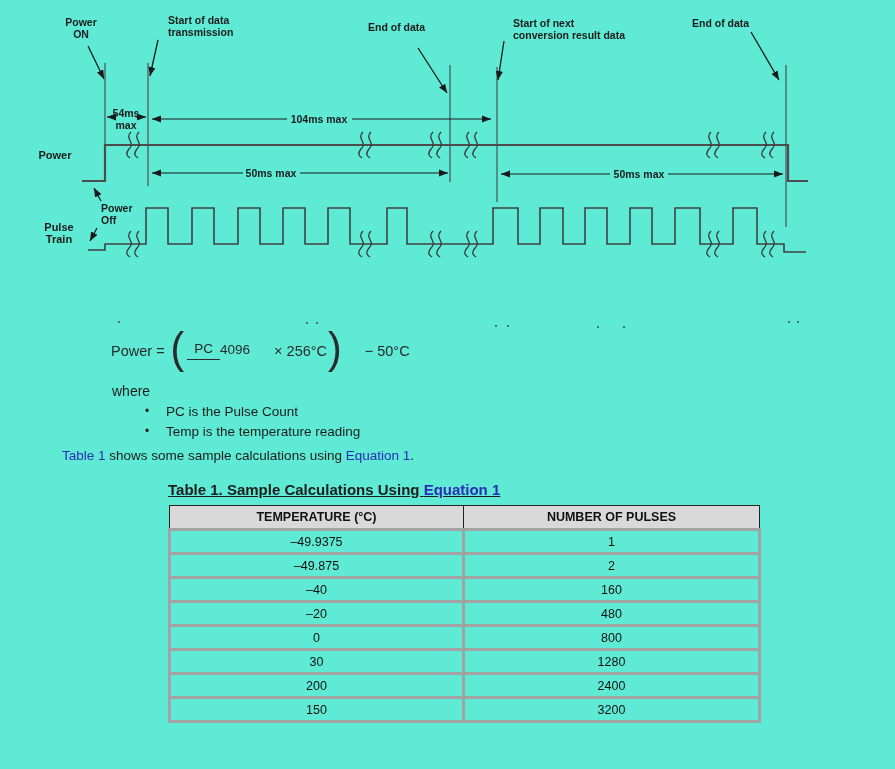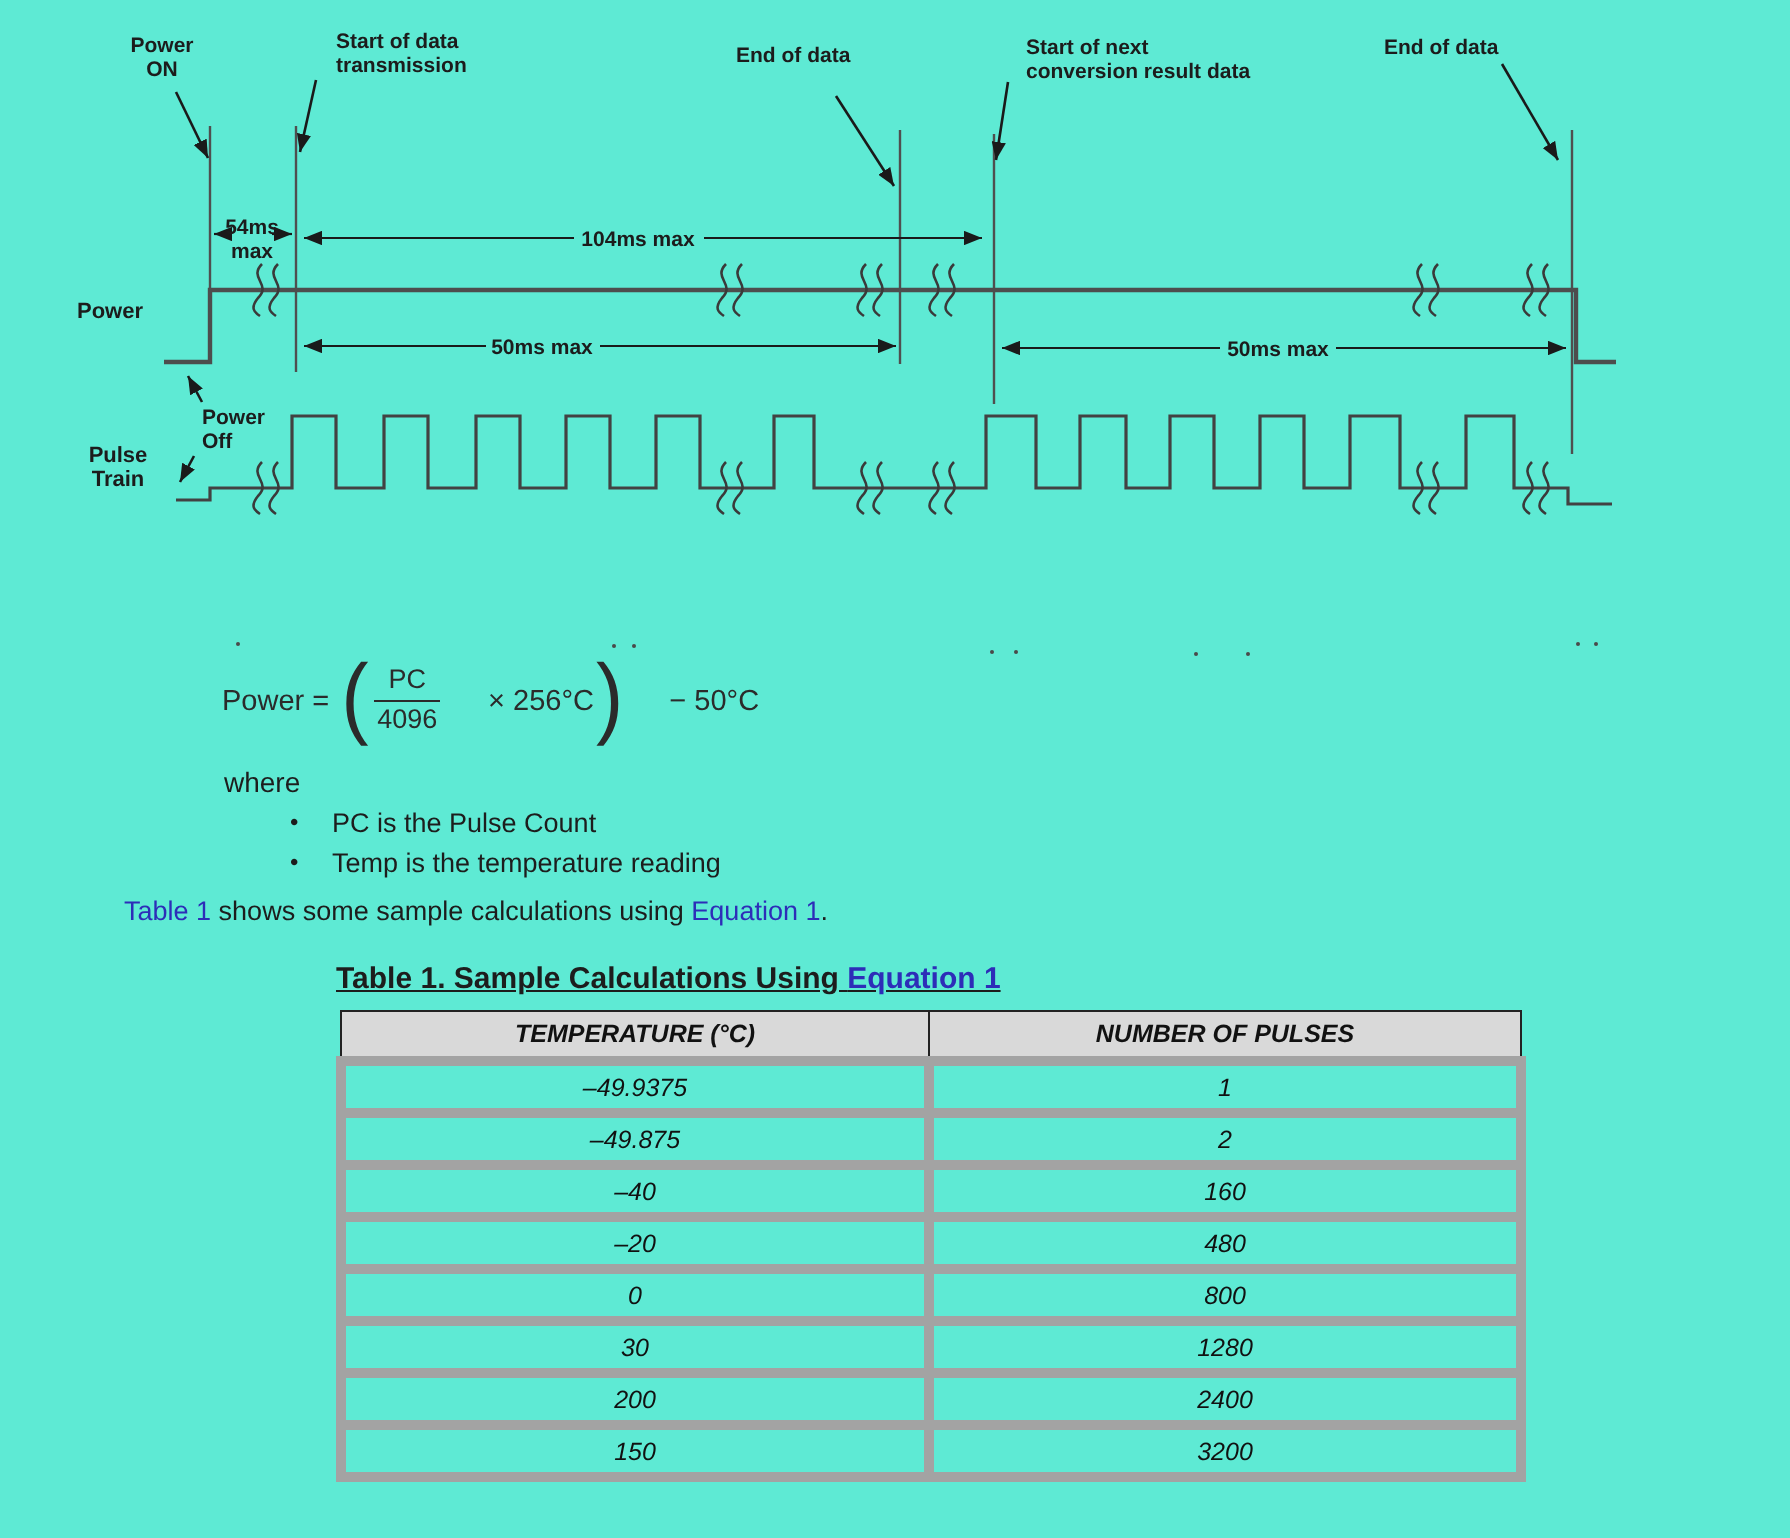--- a/index.html
+++ b/index.html
@@ -17,38 +17,38 @@
   .dim{stroke:#1a1a1a;stroke-width:1.1;fill:none;}
   .brk{stroke:#3a3a3a;stroke-width:1.3;fill:none;}
 
   
   .dot{position:absolute;width:2px;height:2px;background:#4a4a4a;border-radius:1px;}
 
   
   .equation{position:absolute;left:111px;top:327px;height:47px;display:flex;align-items:center;color:#2b2b2b;font-size:14.5px;}
   .eq-lhs{margin-right:5px;}
   .paren{font-size:41px;font-weight:300;line-height:1;display:inline-block;transform:scaleY(1.1);color:#2b2b2b;margin:0 1px 5px 1px;}
-  .frac{display:inline-flex;flex-direction:column;text-align:center;font-size:13.5px;line-height:1.25;margin:0 2px;}
+  .frac{display:inline-flex;flex-direction:row;font-size:13.5px;line-height:1.25;margin:0 2px;}
   .frac .num{padding:0 7px 1px;border-bottom:1.4px solid #2b2b2b;}
   .frac .den{padding-top:1px;}
   .eq-part{margin-left:22px;}
 
   .where{position:absolute;left:112px;top:383px;font-size:14px;color:#1d1d1d;}
   .bullets{position:absolute;left:145px;top:401px;font-size:13.5px;color:#1d1d1d;}
   .bullet-row{display:flex;height:20px;align-items:center;}
   .bullet-dot{width:21px;font-size:12px;}
 
   .paragraph{position:absolute;left:62px;top:448px;font-size:13.5px;color:#1d1d1d;}
   .link{color:var(--link,#2d2db8);}
 
   .caption{position:absolute;left:168px;top:481px;width:590px;text-align:left;font-weight:bold;font-size:15px;color:#1d1d1d;text-decoration:underline;}
 
-  .data-table{position:absolute;left:168px;top:505px;width:590px;border-collapse:collapse;table-layout:fixed;font-size:12.5px;color:#111;border:1.5px solid #111;font-style:italic;}
+  .data-table{position:absolute;left:168px;top:505px;width:590px;border-collapse:collapse;table-layout:fixed;font-size:12.5px;color:#111;border:1.5px solid #111;}
   .data-table th{background:var(--header-bg,#d9d9d9);border:1px solid #222;border-bottom:2px solid #111;height:20px;font-size:12.5px;text-align:center;font-weight:bold;}
-  .data-table td{border:5px solid #a3a3a3;height:19px;text-align:center;}
+  .data-table td{border:3px solid #a3a3a3;height:19px;text-align:center;}
   .data-table tr.thick td{border-top:3px solid #9c9c9c;}
 </style>
 </head>
 <body>
 
 <div class="page">
 
   <svg class="diagram" width="895" height="300" viewBox="0 0 895 300">
     <defs>
       <marker id="ah" viewBox="0 0 10 8" markerWidth="9" markerHeight="7.2" refX="10" refY="4" orient="auto" markerUnits="userSpaceOnUse">

